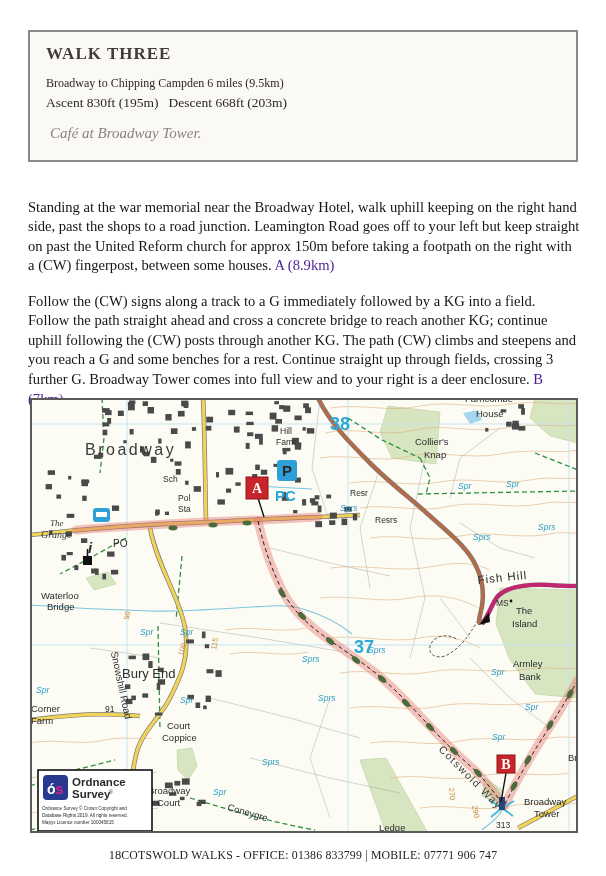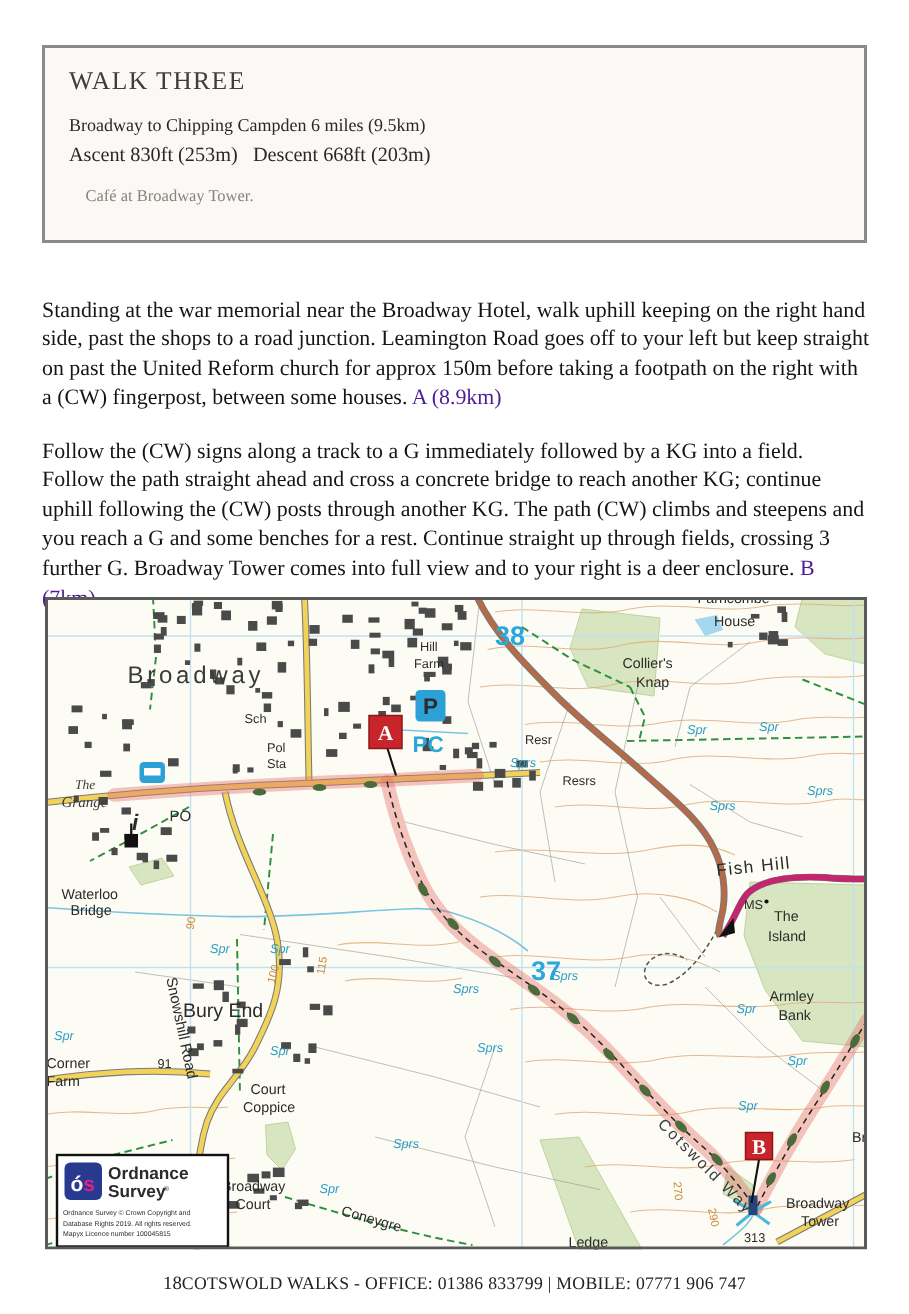--- a/index.html
+++ b/index.html
@@ -2,24 +2,24 @@
 <html><head>
 <meta charset="utf-8">
 <style>
   html,body{margin:0;padding:0;}
   body{width:606px;height:876px;background:#ffffff;position:relative;
        font-family:"Liberation Serif",serif;color:#1e1c1a;}
 
   .header-box{position:absolute;left:28px;top:30px;width:550px;height:132px;
     box-sizing:border-box;border:2px solid #8a8a8a;background:#faf9f6;
     padding:10px 16px;}
-  .header-title{font-size:17px;letter-spacing:1px;color:#403c38;margin:2px 0 12px 0;font-weight:normal;}
+  .header-title{font-size:17px;letter-spacing:1px;color:#403c38;margin:2px 0 12px 0;font-weight:bold;}
   .header-subtitle{font-size:12px;color:#2a2724;margin:0 0 4px 0;}
   .header-stats{font-size:13.5px;color:#2a2724;margin:0 0 14px 0;}
-  .header-note{font-size:11px;color:#8a837c;margin:11px;}
+  .header-note{font-size:15px;color:#8a837c;margin:4px;font-style:italic;}
 
   .para{position:absolute;left:28px;width:552px;font-size:14.6px;line-height:19.6px;color:#171513;}
   .para-1{top:183px;}
   .para-2{top:277px;}
   .red{color:#4c1d95;}
 
   .map-wrap{position:absolute;left:30px;top:398px;width:548px;height:435px;}
   svg{display:block;}
   svg text{font-family:"Liberation Sans",sans-serif;fill:#2b2b2b;}
   .lbl-s{font-size:8.5px;}
@@ -38,21 +38,21 @@
     justify-content:center;align-items:baseline;}
   .footer-page{font-size:12.5px;color:#222;}
   .footer-contact{font-size:11.8px;color:#222;letter-spacing:0.2px;}
 </style>
 </head>
 <body>
 
 <div class="header-box">
   <h1 class="header-title">WALK THREE</h1>
   <p class="header-subtitle">Broadway to Chipping Campden 6 miles (9.5km)</p>
-  <p class="header-stats">Ascent 830ft (253m)  Descent 668ft (203m)</p>
+  <p class="header-stats">Ascent 830ft (195m)  Descent 668ft (203m)</p>
   <p class="header-note">Café at Broadway Tower.</p>
 </div>
 
 <p class="para para-1"><span>Standing at the war memorial near the Broadway Hotel, walk uphill keeping on the right hand side, past the shops to a road junction. Leamington Road goes off to your left but keep straight on past the United Reform church for approx 150m before taking a footpath on the right with a (CW) fingerpost, between some houses. </span><span class="red">A (8.9km)</span></p>
 
 <p class="para para-2"><span>Follow the (CW) signs along a track to a G immediately followed by a KG into a field. Follow the path straight ahead and cross a concrete bridge to reach another KG; continue uphill following the (CW) posts through another KG. The path (CW) climbs and steepens and you reach a G and some benches for a rest. Continue straight up through fields, crossing 3 further G. Broadway Tower comes into full view and to your right is a deer enclosure. </span><span class="red">B (7km)</span></p>
 
 <div class="map-wrap">
 <svg width="548" height="435" viewBox="0 0 548 435">
 

